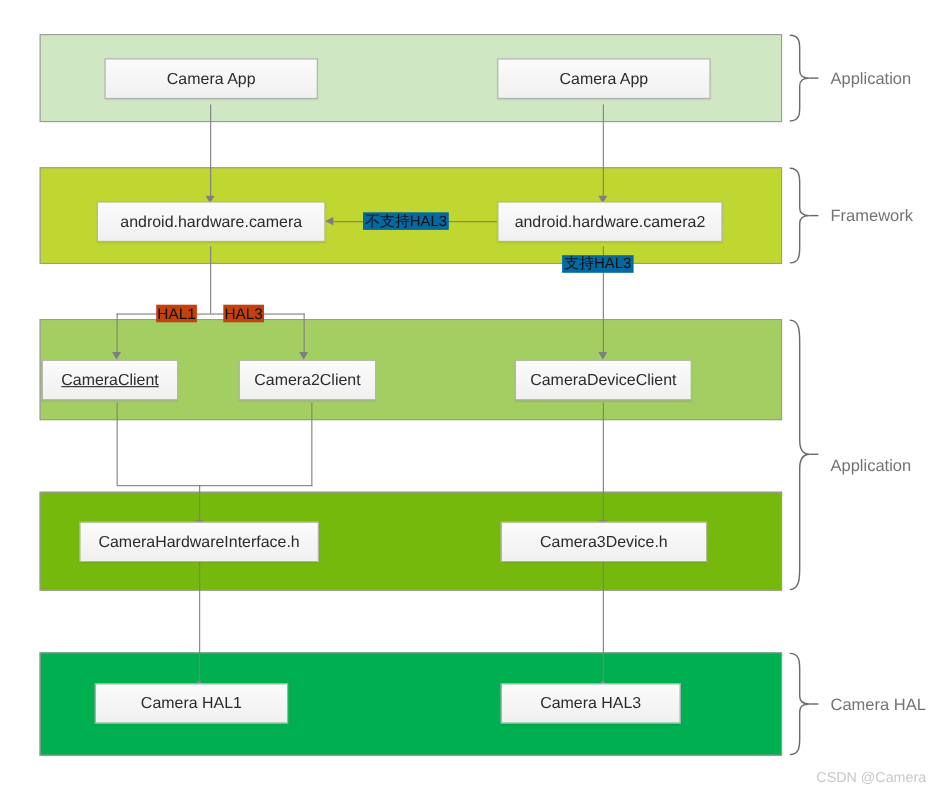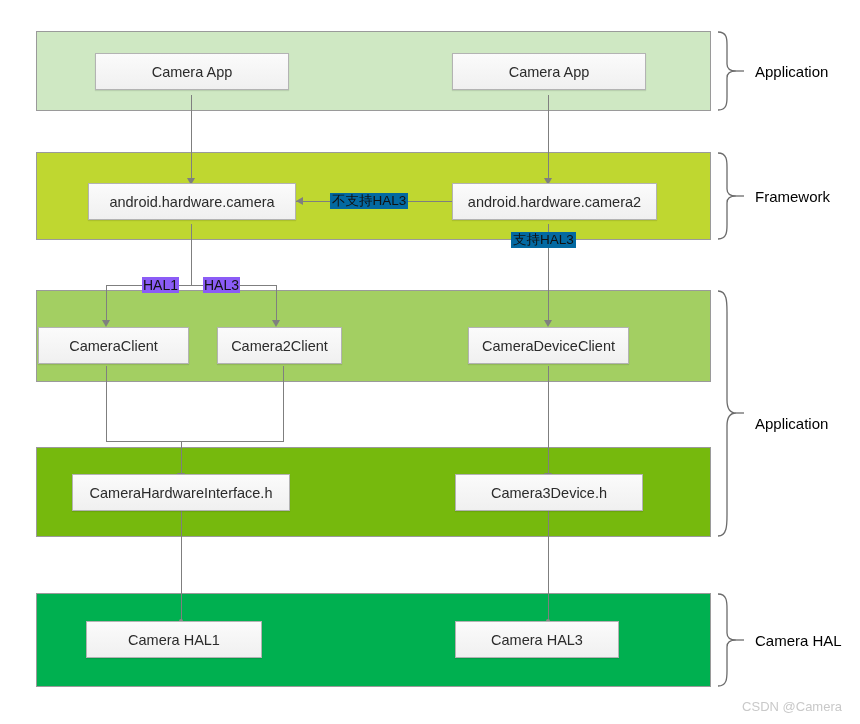--- a/index.html
+++ b/index.html
@@ -90,33 +90,33 @@
     line-height: 16px;
     padding: 0 2px;
     white-space: nowrap;
     z-index: 4;
   }
   .edge-label-plain {
     position: absolute;
     color: #111111;
     font-size: 14px;
     line-height: 16px;
-    background: #8b5cf6;
+    background: #c2410c;
     padding: 0 1px;
     white-space: nowrap;
     z-index: 4;
   }
 
   
   .brace-wrap { position: absolute; z-index: 4; }
   .brace-wrap svg { display: block; overflow: visible; }
   .brace-caption {
     position: absolute;
     font-size: 15px;
-    color: #000000;
+    color: #737373;
     white-space: nowrap;
     z-index: 4;
   }
 
   
   #watermark {
     position: absolute;
     right: 18px;
     bottom: 10px;
     font-size: 13px;
@@ -181,21 +181,21 @@
   <div class="dot" style="left:546px; top:619px;"></div>
 
   <div class="node" style="left:95px;  top:53px;  width:194px; height:37px;">Camera App</div>
 
   <div class="node" style="left:452px; top:53px;  width:194px; height:37px;">Camera App</div>
 
   <div class="node" style="left:88px;  top:183px; width:208px; height:37px;">android.hardware.camera</div>
 
   <div class="node" style="left:452px; top:183px; width:205px; height:37px;">android.hardware.camera2</div>
 
-  <div class="node" style="left:38px;  top:327px; width:151px; height:37px;">CameraClient</div>
+  <div class="node" style="left:38px;  top:327px; width:124px; height:37px;text-decoration:underline;">CameraClient</div>
 
   <div class="node" style="left:217px; top:327px; width:125px; height:37px;">Camera2Client</div>
 
   <div class="node" style="left:468px; top:327px; width:161px; height:37px;">CameraDeviceClient</div>
 
   <div class="node" style="left:72px;  top:474px; width:218px; height:37px;">CameraHardwareInterface.h</div>
 
   <div class="node" style="left:455px; top:474px; width:188px; height:37px;">Camera3Device.h</div>
 
   <div class="node" style="left:86px;  top:621px; width:176px; height:37px;">Camera HAL1</div>

